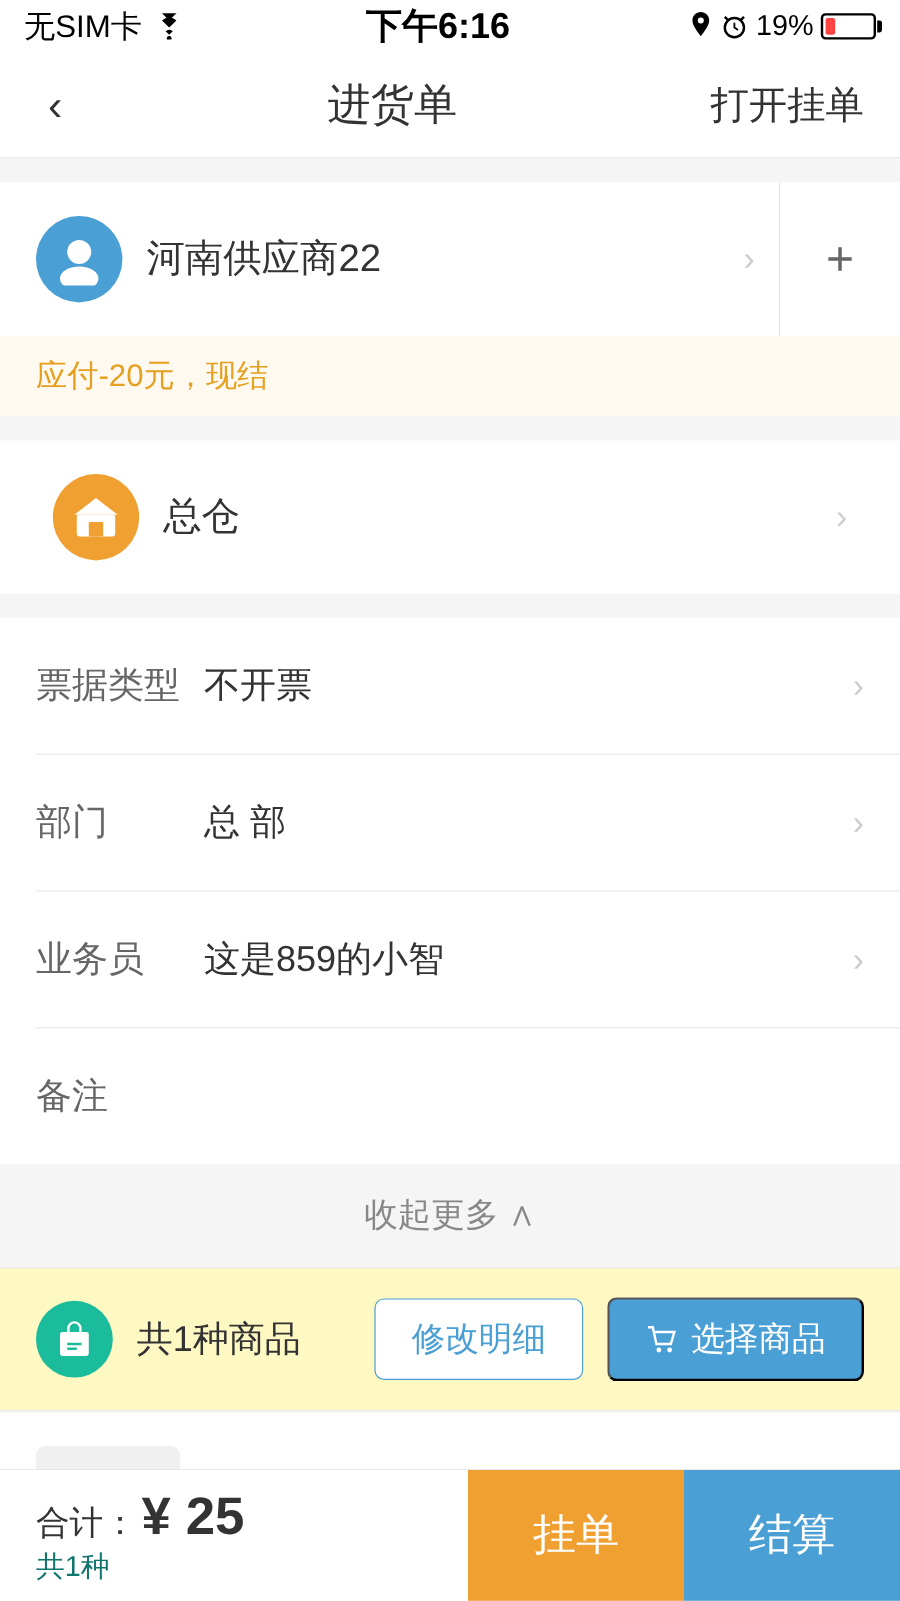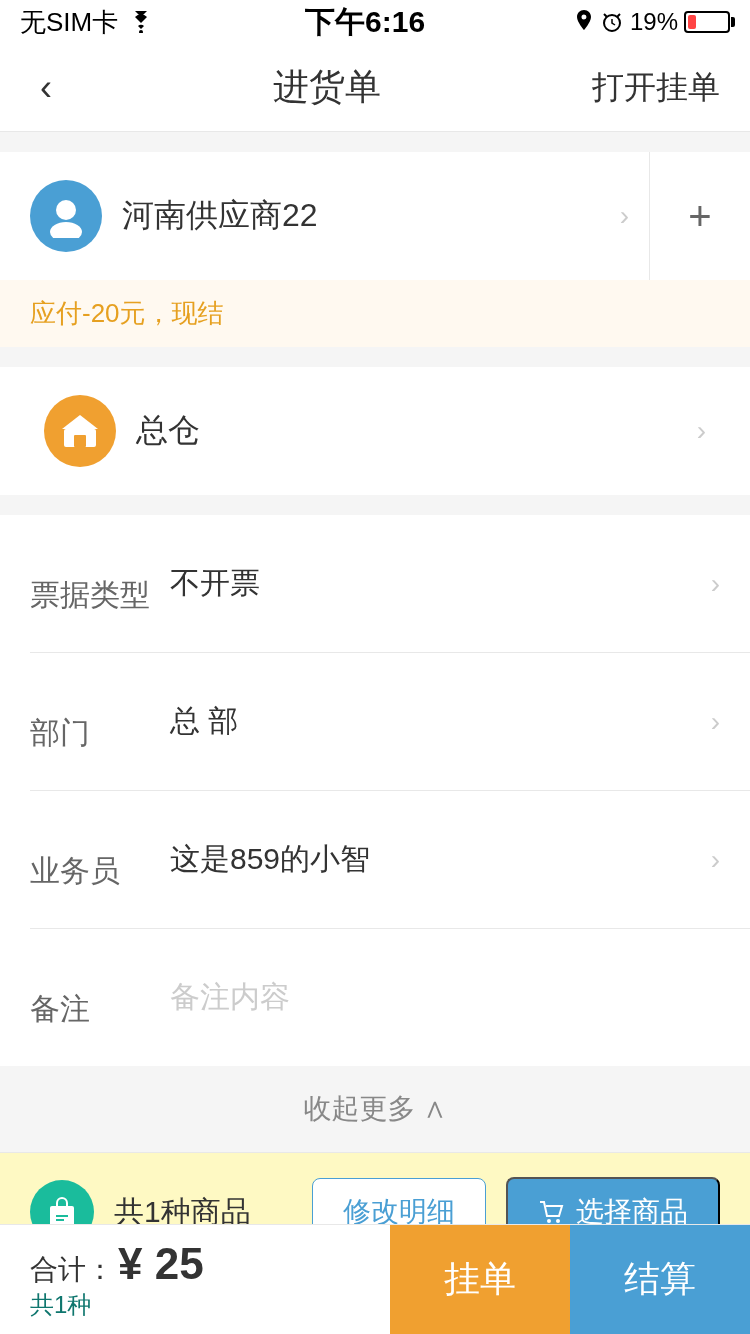--- a/index.html
+++ b/index.html
@@ -129,21 +129,20 @@
       display: flex;
       align-items: center;
       padding: 36px 30px;
       min-height: 100px;
     }
     .form-label {
       font-size: 30px;
       color: #666;
       width: 140px;
       flex-shrink: 0;
-      margin-top: 24px;
     }
     .form-value {
       font-size: 30px;
       color: #333;
       flex: 1;
     }
     .form-placeholder {
       font-size: 30px;
       color: #ccc;
       flex: 1;
@@ -343,21 +342,20 @@
   </div>
   <div class="line-divider"></div>
   <div class="form-row">
     <span class="form-label">业务员</span>
     <span class="form-value">这是859的小智</span>
     <span class="chevron-right">›</span>
   </div>
   <div class="line-divider"></div>
   <div class="form-row">
     <span class="form-label">备注</span>
-    <span class="form-placeholder">备注内容</span>
   </div>
 </div>
 
 <div class="collapse-row">
   <span>收起更多 ∧</span>
 </div>
 
 <div style="height:1px;background:#e8e8e8;"></div>
 
 <div class="products-header">

